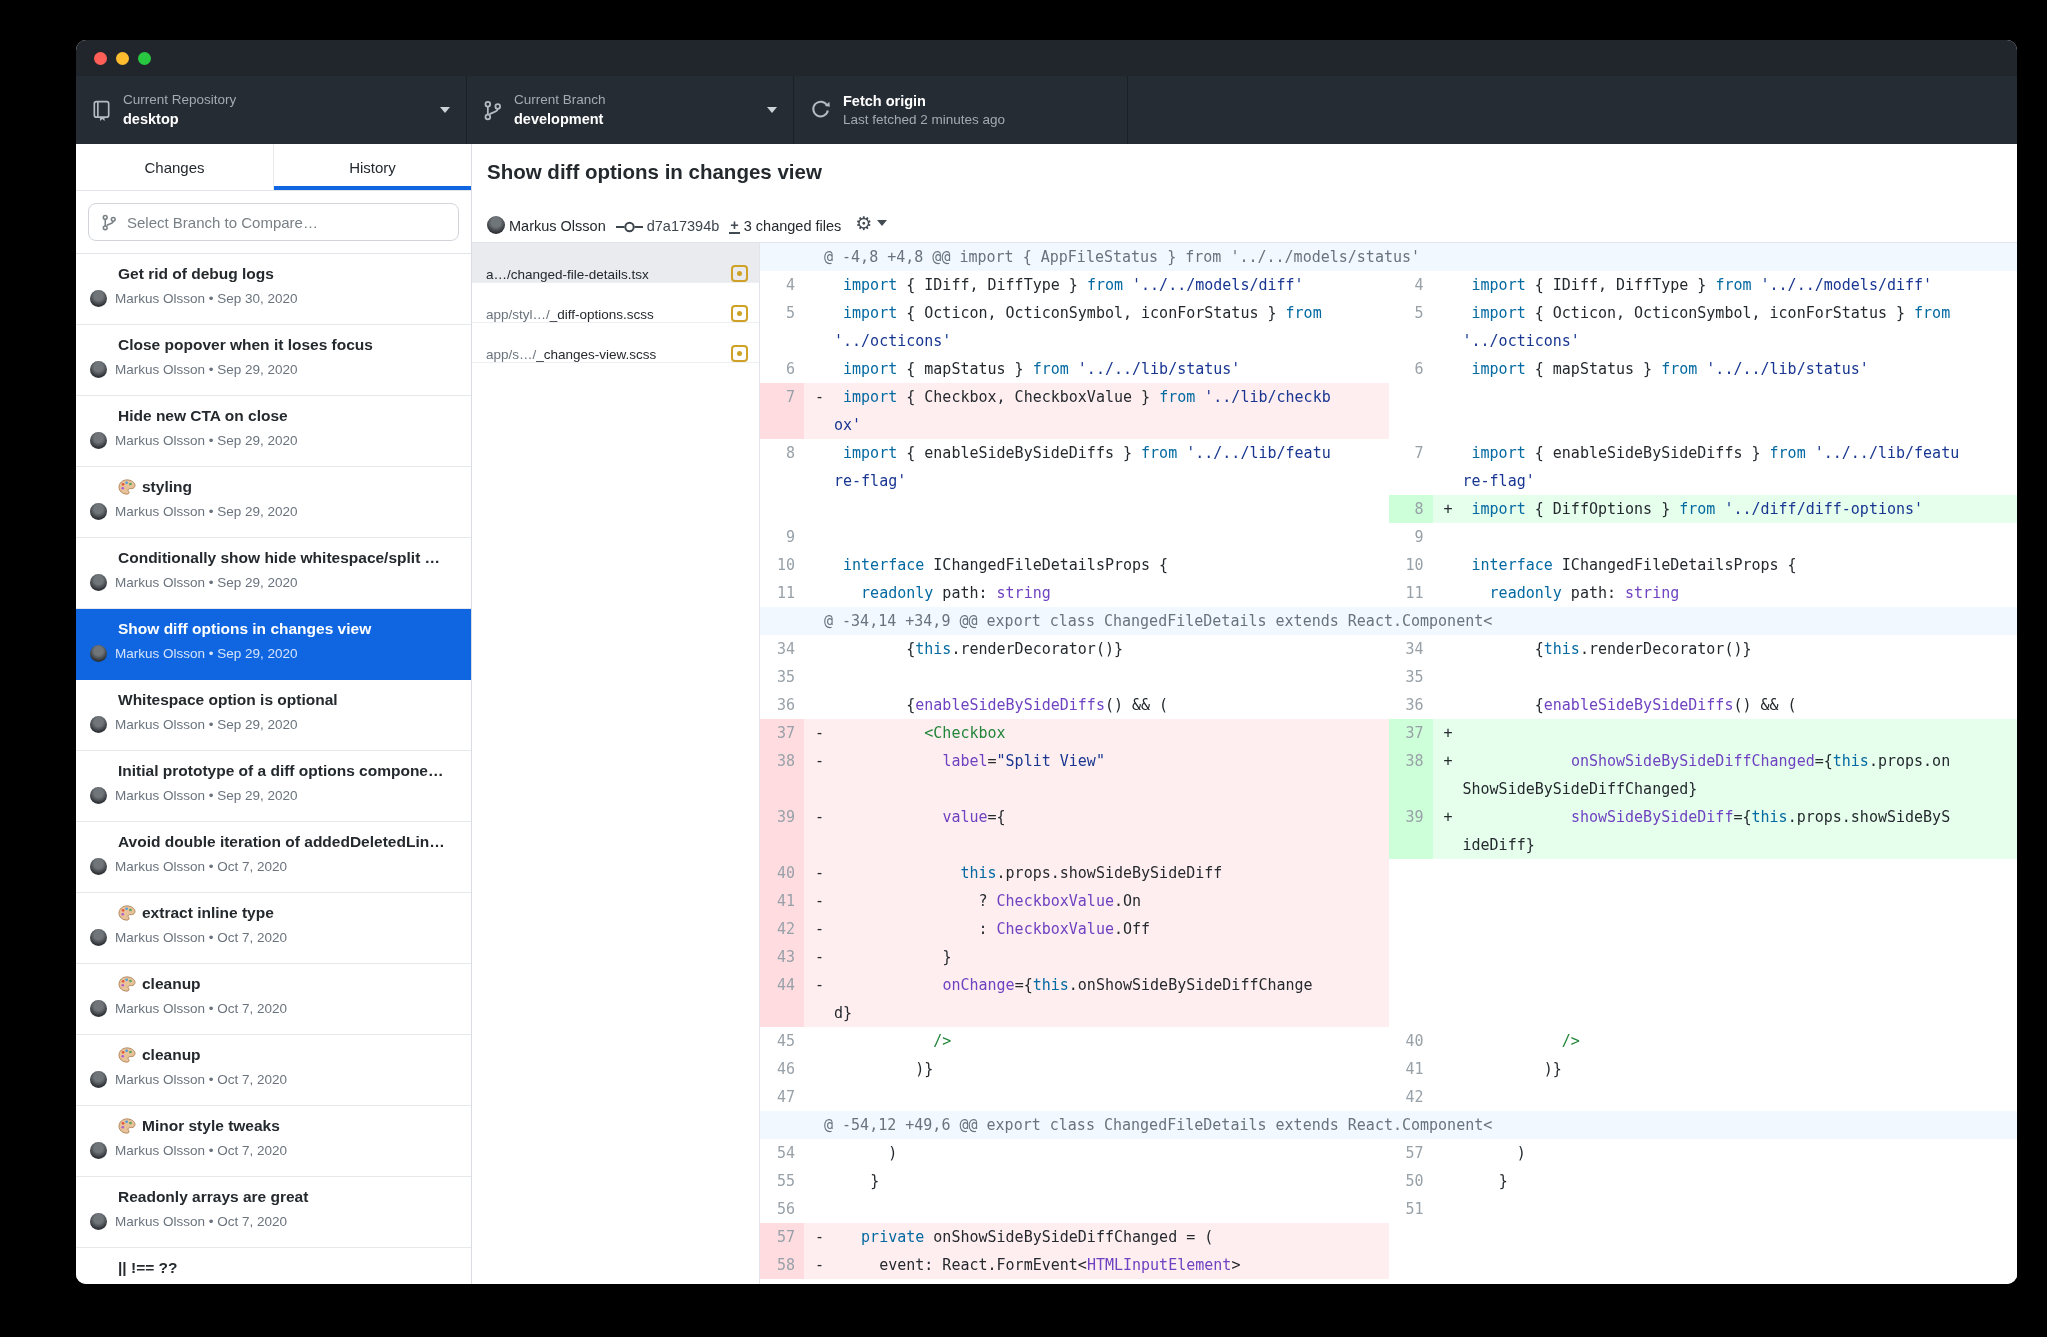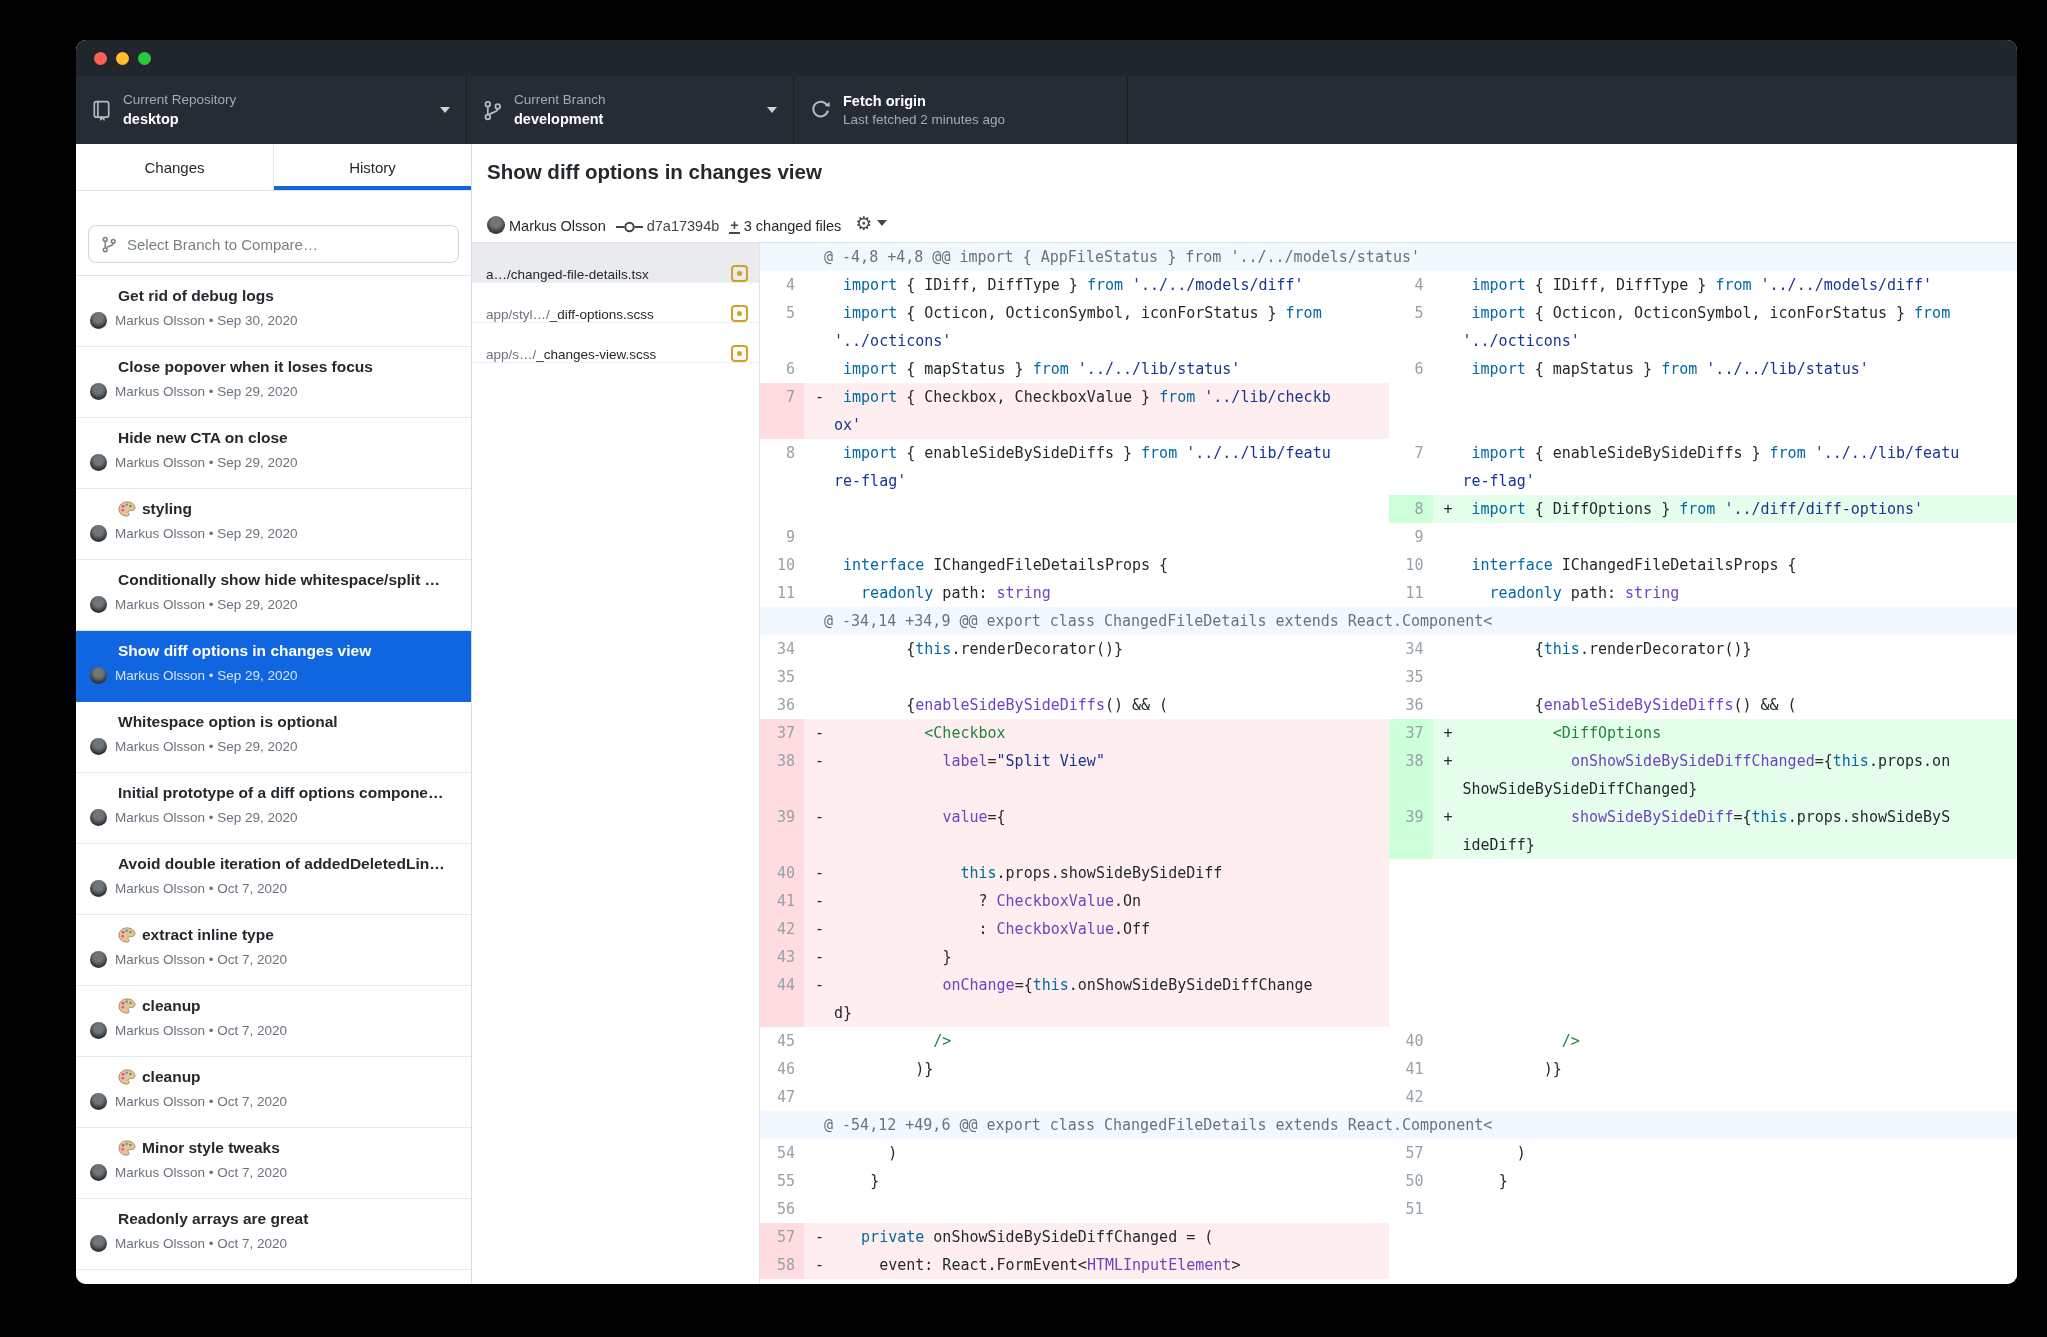--- a/index.html
+++ b/index.html
@@ -23,21 +23,21 @@
   .content{display:flex;height:1312px;}
   
   .sidebar{width:395px;border-right:1px solid #d9dce0;display:flex;flex-direction:column;flex-shrink:0;background:#fff;}
   .tabs{display:flex;height:46px;border-bottom:1px solid #e1e4e8;flex-shrink:0;}
   .tab{flex:1;display:flex;align-items:center;justify-content:center;font-size:15px;color:#24292e;
     border-right:1px solid #e7eaed;box-sizing:border-box;cursor:pointer;}
   .tab:last-child{border-right:none;}
   .tab.active{box-shadow:inset 0 -4px 0 #0f66e0;}
   .compare-wrap{padding:12px 12px;border-bottom:1px solid #e1e4e8;flex-shrink:0;}
   .compare-box{height:38px;border:1px solid #d1d5da;border-radius:8px;display:flex;align-items:center;
-    padding:0 12px;gap:10px;color:#788086;font-size:15px;box-sizing:border-box;margin-top:22px;}
+    padding:0 12px;gap:10px;color:#788086;font-size:15px;box-sizing:border-box;}
   .commit-list{flex:1;overflow:hidden;}
   .commit{height:71px;box-sizing:border-box;padding:11px 14px 0 14px;border-bottom:1px solid #e6e8eb;cursor:pointer;}
   .commit-title{font-size:15.5px;font-weight:bold;color:#24292e;white-space:nowrap;overflow:hidden;display:flex;align-items:center;gap:6px;margin-left:28px;}
   .commit-meta{margin-top:7px;display:flex;align-items:center;gap:8px;font-size:13.5px;color:#6a737d;}
   .avatar{width:17px;height:17px;border-radius:50%;flex-shrink:0;
     background:radial-gradient(circle at 50% 35%,#70757a 0 32%,#2d3135 72%);}
   .commit.selected{background:#0f66e0;border-color:#0f66e0;}
   .commit.selected .commit-title{color:#fff;}
   .commit.selected .commit-meta{color:#d4e3fb;}
   
@@ -517,21 +517,20 @@
             </div>
             <div class="pair">
               <div class="side d">
                 <div class="gutter">37</div>
                 <div class="marker">-</div>
                 <div class="code"><span class="p">          </span><span class="t">&lt;Checkbox</span></div>
               </div>
               <div class="side a">
                 <div class="gutter">37</div>
                 <div class="marker">+</div>
-                <div class="code"><span class="p">          </span><span class="t">&lt;DiffOptions</span></div>
               </div>
             </div>
             <div class="pair">
               <div class="side d">
                 <div class="gutter">38</div>
                 <div class="marker">-</div>
                 <div class="code"><span class="p">            </span><span class="v">label</span><span class="p">=</span><span class="s">"Split View"</span></div>
               </div>
               <div class="side a">
                 <div class="gutter">38</div>

